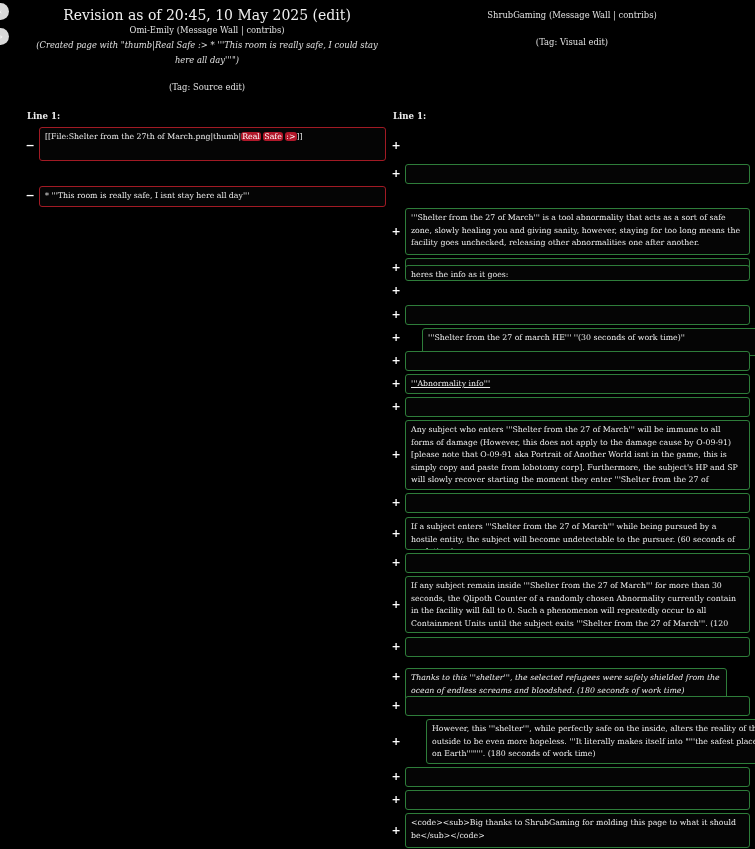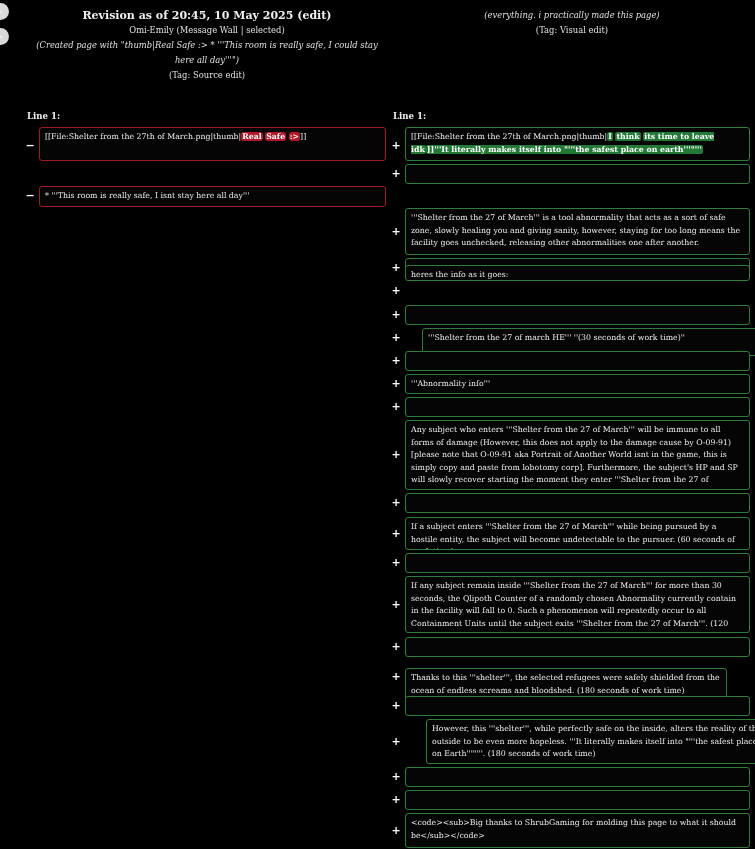--- a/index.html
+++ b/index.html
@@ -14,105 +14,104 @@
   
   .side-btn {
     position: absolute; left: -8px; width: 17px; height: 17px; border-radius: 50%;
     background: #d9d9d9; color: #fff; font-size: 8px; display: flex; align-items: center; justify-content: center;
   }
 
   
   .hdr { position: absolute; top: 8px; text-align: center; }
   .hdr.left { left: 28px; width: 358px; }
   .hdr.right { left: 395px; width: 354px; }
-  .hdr .title { font-weight: bold; font-size: 11px; line-height: 15px; color: #f0f0f0; }
+  .hdr .title { font-weight: normal; font-size: 14px; line-height: 15px; color: #f0f0f0; }
   .hdr .user { line-height: 15px; color: #e0e0e0; }
   .hdr .summary { font-style: italic; line-height: 15px; color: #e0e0e0; }
-  .hdr .tag { line-height: 15px; color: #e0e0e0; margin-top: 0; }
+  .hdr .tag { line-height: 15px; color: #e0e0e0; margin-top: 12px; }
 
   .lineno { position: absolute; top: 110px; font-weight: bold; font-size: 8.6px; color: #f0f0f0; }
   .lineno.left { left: 27px; }
   .lineno.right { left: 393px; }
   .marker {
     position: absolute; width: 12px; text-align: center; font-weight: bold; font-size: 11px; color: #fff;
   }
   .box {
     position: absolute; border-radius: 3px; padding: 3px 5px; overflow: hidden;
     background: #050505; color: #ececec; font-size: 7.8px; line-height: 12.6px;
   }
   .box.del { border: 1.5px solid #a11a24; }
   .box.add { border: 1.5px solid #2e7d3a; }
-  .hl-del { background: #b1182a; color: #fff; font-weight: bold; border-radius: 3px; padding: 0 1px; }
+  .hl-del { background: #b1182a; color: #fff; font-weight: normal; border-radius: 3px; padding: 0 1px; }
   .hl-add { background: #237a36; color: #fff; font-weight: bold; border-radius: 2px; padding: 0 1px; }
 </style>
 </head>
 <body>
 
 <div class="page">
 
   <div class="side-btn" style="top:3px;">‹</div>
   <div class="side-btn" style="top:28px;">»</div>
 
   <div class="hdr left">
     <div class="title">Revision as of 20:45, 10 May 2025 (edit)</div>
-    <div class="user">Omi-Emily (Message Wall | selected)</div>
+    <div class="user">Omi-Emily (Message Wall | contribs)</div>
     <div class="summary">(Created page with "thumb|Real Safe :&gt; * '''This room is really safe, I could stay here all day'''")</div>
     <div class="tag">(Tag: Source edit)</div>
   </div>
 
   <div class="hdr right">
-    <div class="summary">(everything. i practically made this page)</div>
+    <div class="user">ShrubGaming (Message Wall | contribs)</div>
     <div class="tag">(Tag: Visual edit)</div>
   </div>
 
   <div class="lineno left">Line 1:</div>
   <div class="lineno right">Line 1:</div>
 
   <div class="marker" style="left:24px; top:138px;">−</div>
   <div class="box del" style="left:39px; top:127px; width:347px; height:34px;"><span>[[File:Shelter from the 27th of March.png|thumb|</span><span class="hl-del">Real</span> <span class="hl-del">Safe</span> <span class="hl-del">:&gt;</span><span>]]</span></div>
 
   <div class="marker" style="left:24px; top:188px;">−</div>
   <div class="box del" style="left:39px; top:186px; width:347px; height:21px;">* '''This room is really safe, I isnt stay here all day'''</div>
 
   <div class="marker" style="left:390px; top:138px;">+</div>
-  <div class="box add" style="left:405px; top:127px; width:345px; height:34px;"><span>[[File:Shelter from the 27th of March.png|thumb|</span><span class="hl-add">I</span> <span class="hl-add">think</span> <span class="hl-add">its time to leave idk</span><span class="hl-add">]]'''It literally makes itself into "'''the safest place on earth'''"'''</span></div>
 
   <div id="added-rows">
       <div class="marker" style="left: 390px; top: 166px;">+</div>
       <div class="box add" style="left: 405px; top: 164px; width: 345px; height: 20px;"></div>
       <div class="marker" style="left: 390px; top: 223.5px;">+</div>
       <div class="box add" style="left: 405px; top: 208px; width: 345px; height: 47px;">'''Shelter from the 27 of March''' is a tool abnormality that acts as a sort of safe zone, slowly healing you and giving sanity, however, staying for too long means the facility goes unchecked, releasing other abnormalities one after another.</div>
       <div class="marker" style="left: 390px; top: 260px;">+</div>
       <div class="box add" style="left: 405px; top: 258px; width: 345px; height: 20px;"></div>
       <div class="marker" style="left: 390px; top: 283px;">+</div>
       <div class="box add" style="left: 405px; top: 265px; width: 345px; height: 16px;">heres the info as it goes:</div>
       <div class="marker" style="left: 390px; top: 307px;">+</div>
       <div class="box add" style="left: 405px; top: 305px; width: 345px; height: 20px;"></div>
       <div class="marker" style="left: 390px; top: 330px;">+</div>
       <div class="box add" style="left: 422px; top: 328px; width: 345px; height: 28px;">'''Shelter from the 27 of march HE''' ''(30 seconds of work time)''</div>
       <div class="marker" style="left: 390px; top: 353px;">+</div>
       <div class="box add" style="left: 405px; top: 351px; width: 345px; height: 20px;"></div>
       <div class="marker" style="left: 390px; top: 376px;">+</div>
-      <div class="box add" style="left: 405px; top: 374px; width: 345px; height: 20px;">'''Abnormality info'''</div>
+      <div class="box add" style="left: 405px; top: 374px; width: 345px; height: 20px; text-decoration: underline;">'''Abnormality info'''</div>
       <div class="marker" style="left: 390px; top: 399px;">+</div>
       <div class="box add" style="left: 405px; top: 397px; width: 345px; height: 20px;"></div>
       <div class="marker" style="left: 390px; top: 447px;">+</div>
       <div class="box add" style="left: 405px; top: 420px; width: 345px; height: 70px;">Any subject who enters '''Shelter from the 27 of March''' will be immune to all forms of damage (However, this does not apply to the damage cause by O-09-91) [please note that O-09-91 aka Portrait of Another World isnt in the game, this is simply copy and paste from lobotomy corp]. Furthermore, the subject's HP and SP will slowly recover starting the moment they enter '''Shelter from the 27 of March'''. (30 seconds of work time)</div>
       <div class="marker" style="left: 390px; top: 495px;">+</div>
       <div class="box add" style="left: 405px; top: 493px; width: 345px; height: 20px;"></div>
       <div class="marker" style="left: 390px; top: 525.5px;">+</div>
       <div class="box add" style="left: 405px; top: 517px; width: 345px; height: 33px;">If a subject enters '''Shelter from the 27 of March''' while being pursued by a hostile entity, the subject will become undetectable to the pursuer. (60 seconds of work time)</div>
       <div class="marker" style="left: 390px; top: 555px;">+</div>
       <div class="box add" style="left: 405px; top: 553px; width: 345px; height: 20px;"></div>
       <div class="marker" style="left: 390px; top: 596.5px;">+</div>
       <div class="box add" style="left: 405px; top: 576px; width: 345px; height: 57px;">If any subject remain inside '''Shelter from the 27 of March''' for more than 30 seconds, the Qlipoth Counter of a randomly chosen Abnormality currently contain in the facility will fall to 0. Such a phenomenon will repeatedly occur to all Containment Units until the subject exits '''Shelter from the 27 of March'''. (120 seconds of work time)</div>
       <div class="marker" style="left: 390px; top: 639px;">+</div>
       <div class="box add" style="left: 405px; top: 637px; width: 345px; height: 20px;"></div>
       <div class="marker" style="left: 390px; top: 668.5px;">+</div>
-      <div class="box add" style="left: 405px; top: 668px; width: 322px; height: 33px;">Thanks to this '''shelter''', the selected refugees were safely shielded from the ocean of endless screams and bloodshed. (180 seconds of work time)</div>
+      <div class="box add" style="left: 405px; top: 668px; width: 322px; height: 33px; font-style: italic;">Thanks to this '''shelter''', the selected refugees were safely shielded from the ocean of endless screams and bloodshed. (180 seconds of work time)</div>
       <div class="marker" style="left: 390px; top: 698px;">+</div>
       <div class="box add" style="left: 405px; top: 696px; width: 345px; height: 20px;"></div>
       <div class="marker" style="left: 390px; top: 733.5px;">+</div>
       <div class="box add" style="left: 426px; top: 719px; width: 345px; height: 45px;">However, this '''shelter''', while perfectly safe on the inside, alters the reality of the outside to be even more hopeless. '''It literally makes itself into "'''the safest place on Earth'''"'''. (180 seconds of work time)</div>
       <div class="marker" style="left: 390px; top: 769px;">+</div>
       <div class="box add" style="left: 405px; top: 767px; width: 345px; height: 20px;"></div>
       <div class="marker" style="left: 390px; top: 792px;">+</div>
       <div class="box add" style="left: 405px; top: 790px; width: 345px; height: 20px;"></div>
       <div class="marker" style="left: 390px; top: 822.5px;">+</div>
       <div class="box add" style="left: 405px; top: 813px; width: 345px; height: 35px;">&lt;code&gt;&lt;sub&gt;Big thanks to ShrubGaming for molding this page to what it should be&lt;/sub&gt;&lt;/code&gt;</div>

